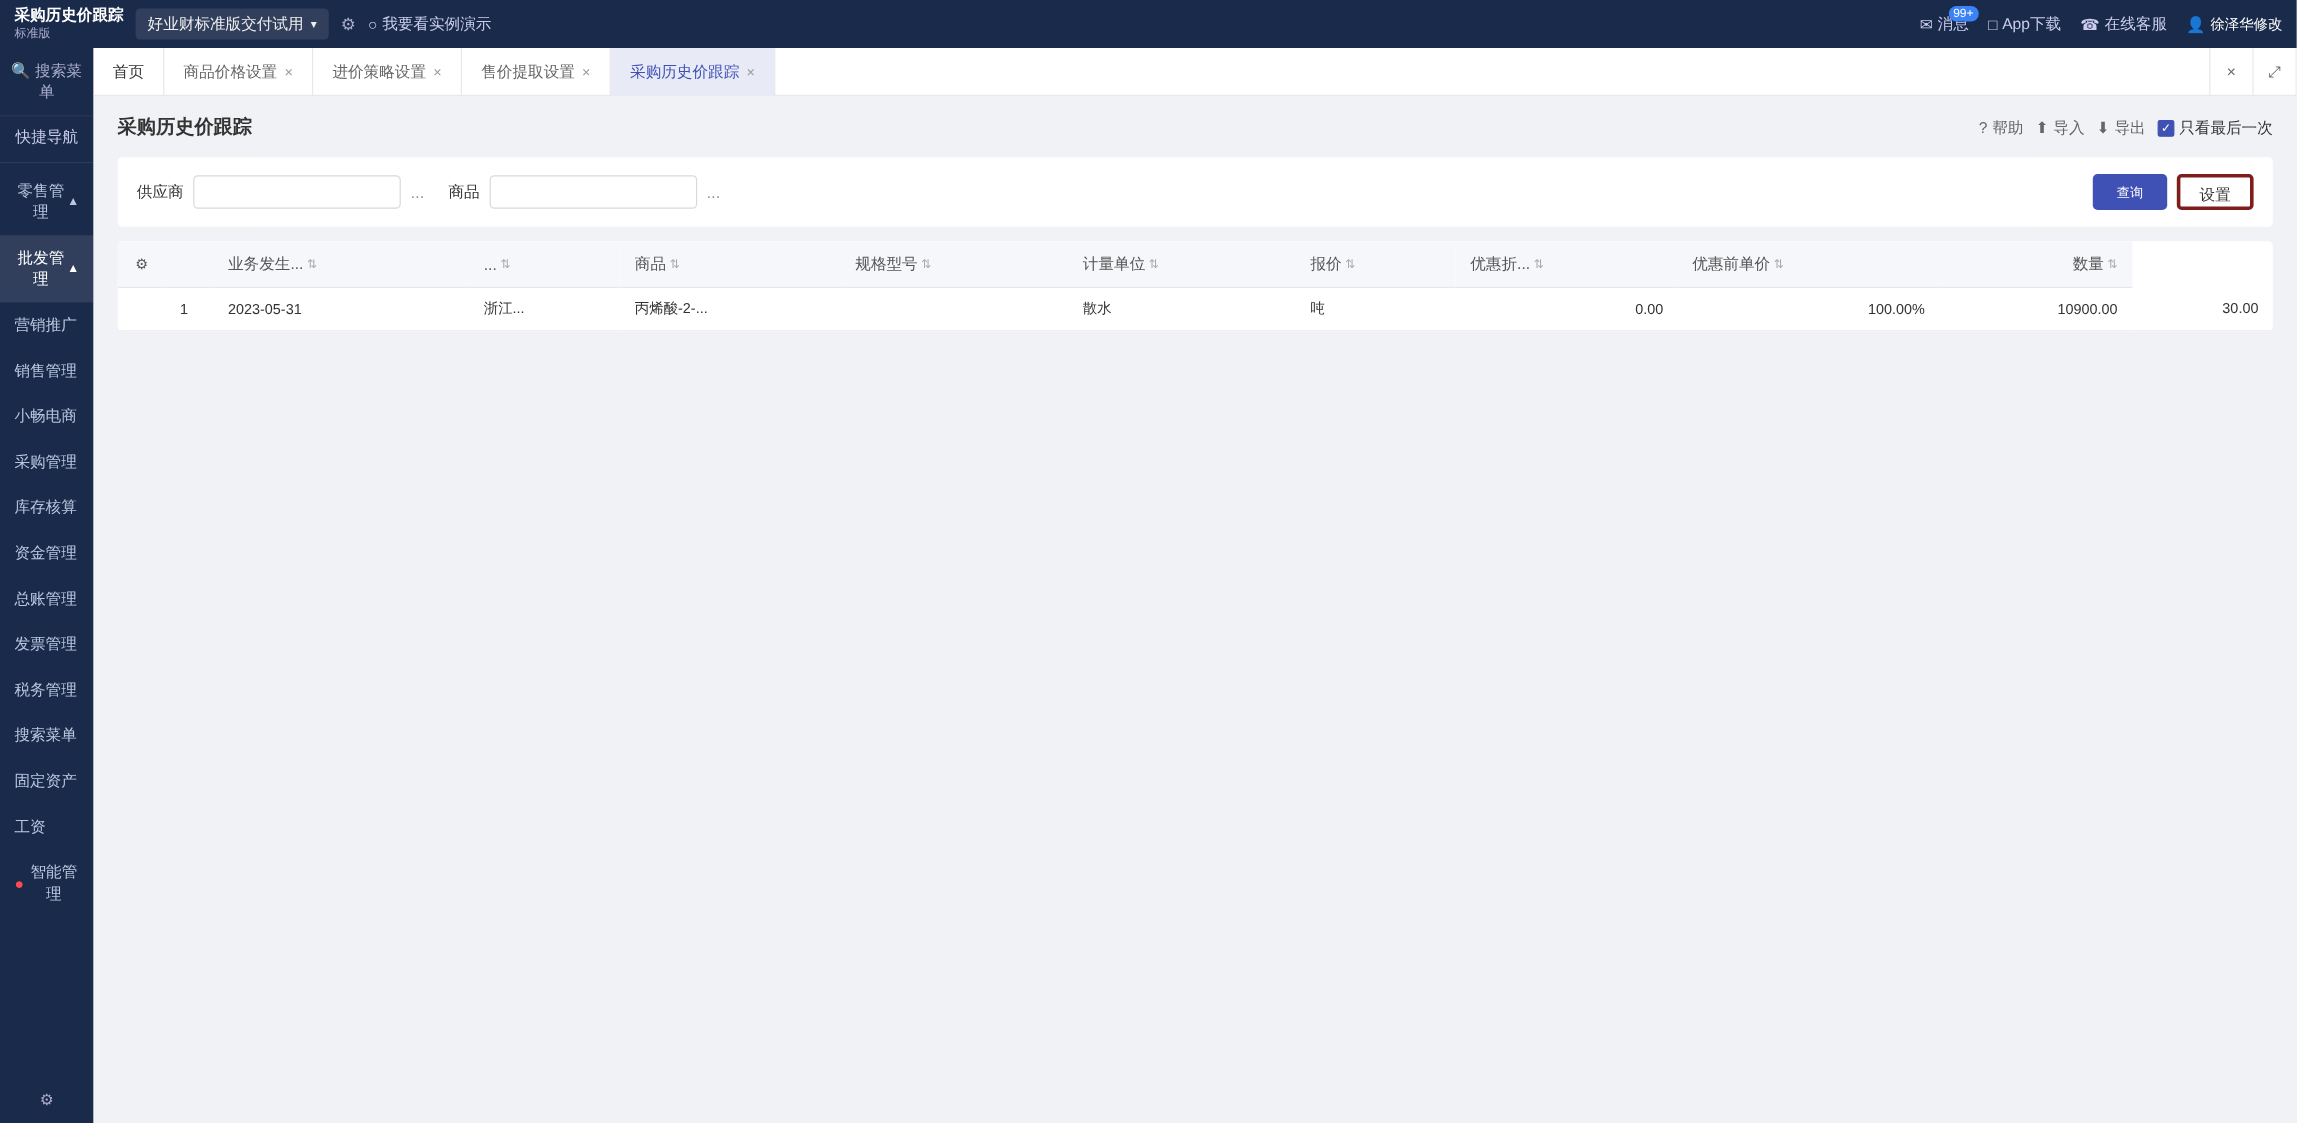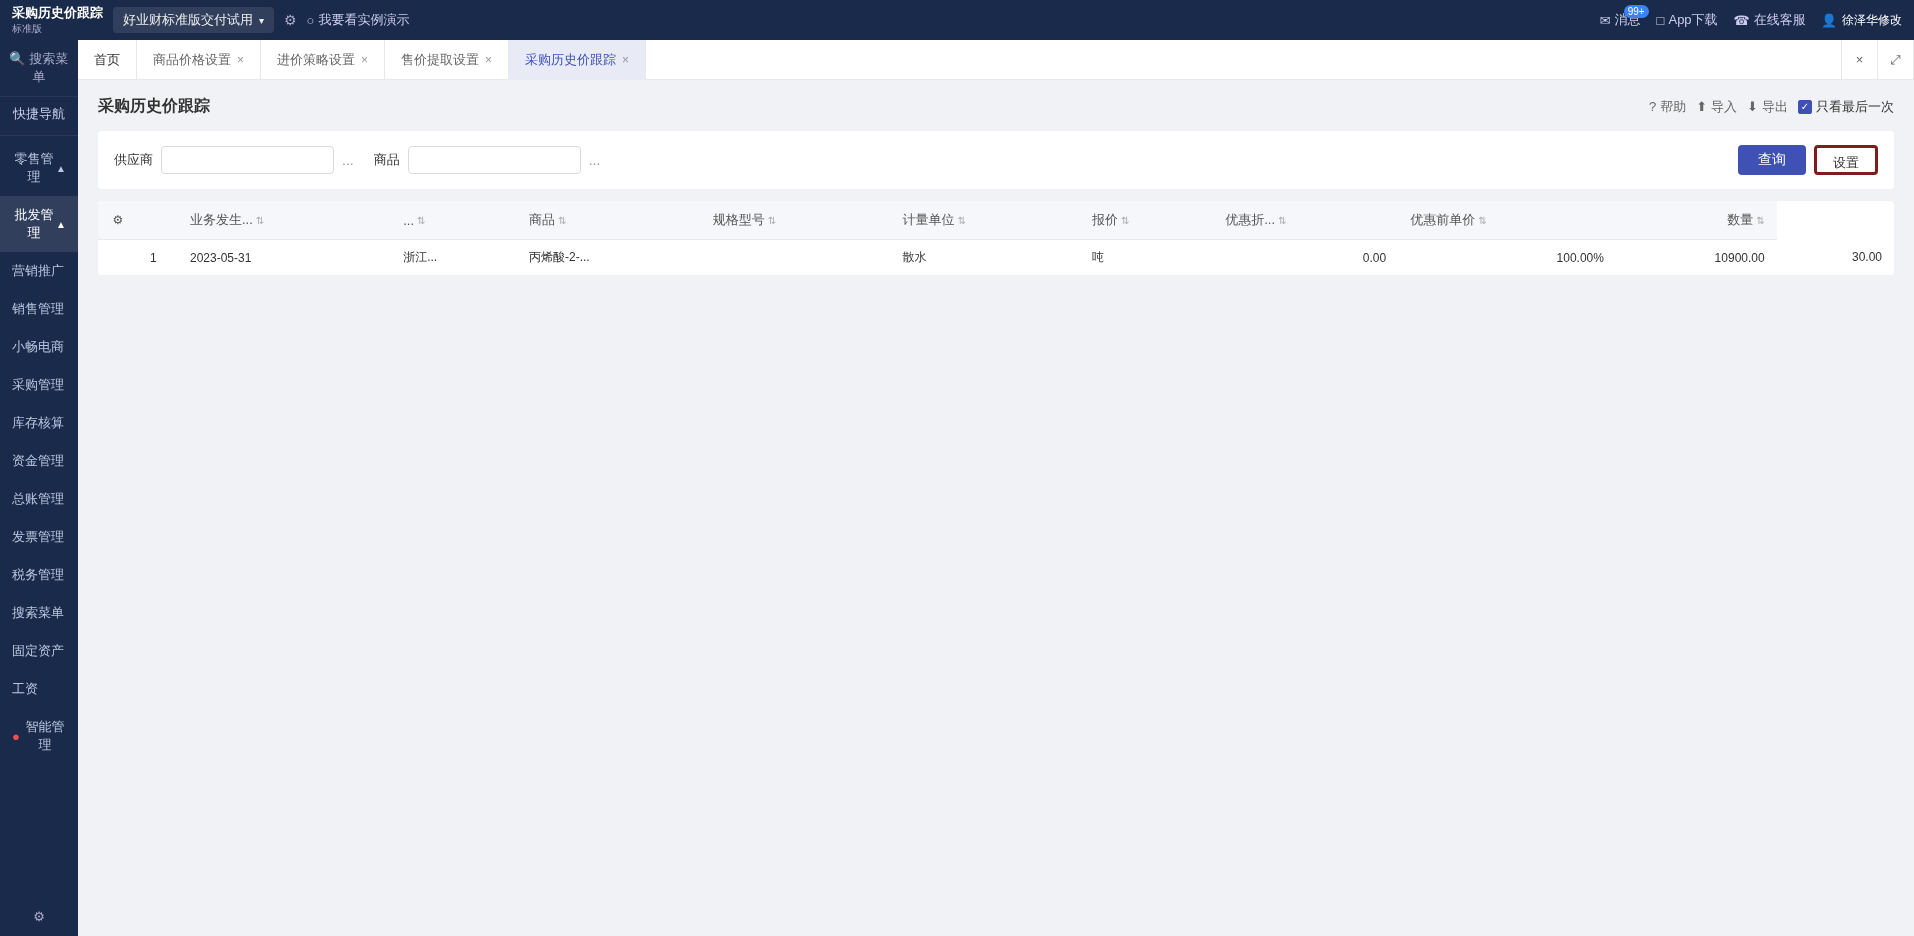--- a/index.html
+++ b/index.html
@@ -58,21 +58,21 @@
     .filter-row { display: flex; align-items: center; gap: 20px; flex-wrap: wrap; }
     .filter-item { display: flex; align-items: center; gap: 8px; }
     .filter-label { color: #333; font-size: 13px; white-space: nowrap; }
     .date-options { display: flex; align-items: center; gap: 4px; }
     .date-opt { color: #666; font-size: 12px; cursor: pointer; padding: 2px 6px; border-radius: 3px; }
     .date-opt.active { background: #3f51b5; color: #fff; border-radius: 10px; padding: 2px 10px; }
     .date-range { color: #999; font-size: 11px; margin-top: 2px; }
     .filter-input { border: 1px solid #d9d9d9; border-radius: 4px; padding: 4px 8px; font-size: 12px; color: #333; min-width: 180px; height: 28px; outline: none; }
     .filter-dots { color: #999; cursor: pointer; font-size: 14px; }
     .filter-actions { margin-left: auto; display: flex; gap: 8px; }
-    .btn-primary { background: #3f51b5; color: #fff; border: none; border-radius: 4px; padding: 6px 20px; font-size: 14px; cursor: pointer; height: 30px; margin-left: 47px; }
+    .btn-primary { background: #3f51b5; color: #fff; border: none; border-radius: 4px; padding: 6px 20px; font-size: 11px; cursor: pointer; height: 30px; margin-left: 47px; }
     .btn-default { background: #fff; color: #333; border: 3px solid #7f1d1d; border-radius: 4px; padding: 6px 16px; font-size: 13px; cursor: pointer; height: 30px; }
 
     
     .table-card { background: #fff; border-radius: 4px; overflow: hidden; }
     .table-wrapper { overflow-x: auto; }
     table { width: 100%; border-collapse: collapse; }
     thead tr { background: #f5f7fa; }
     th { padding: 10px 12px; font-size: 12px; color: #555; font-weight: 500; text-align: left; border-bottom: 1px solid #e8e8e8; white-space: nowrap; }
     td { padding: 9px 12px; font-size: 12px; color: #333; border-bottom: 1px solid #f0f0f0; white-space: nowrap; }
     .th-with-sort { display: flex; align-items: center; gap: 3px; }

